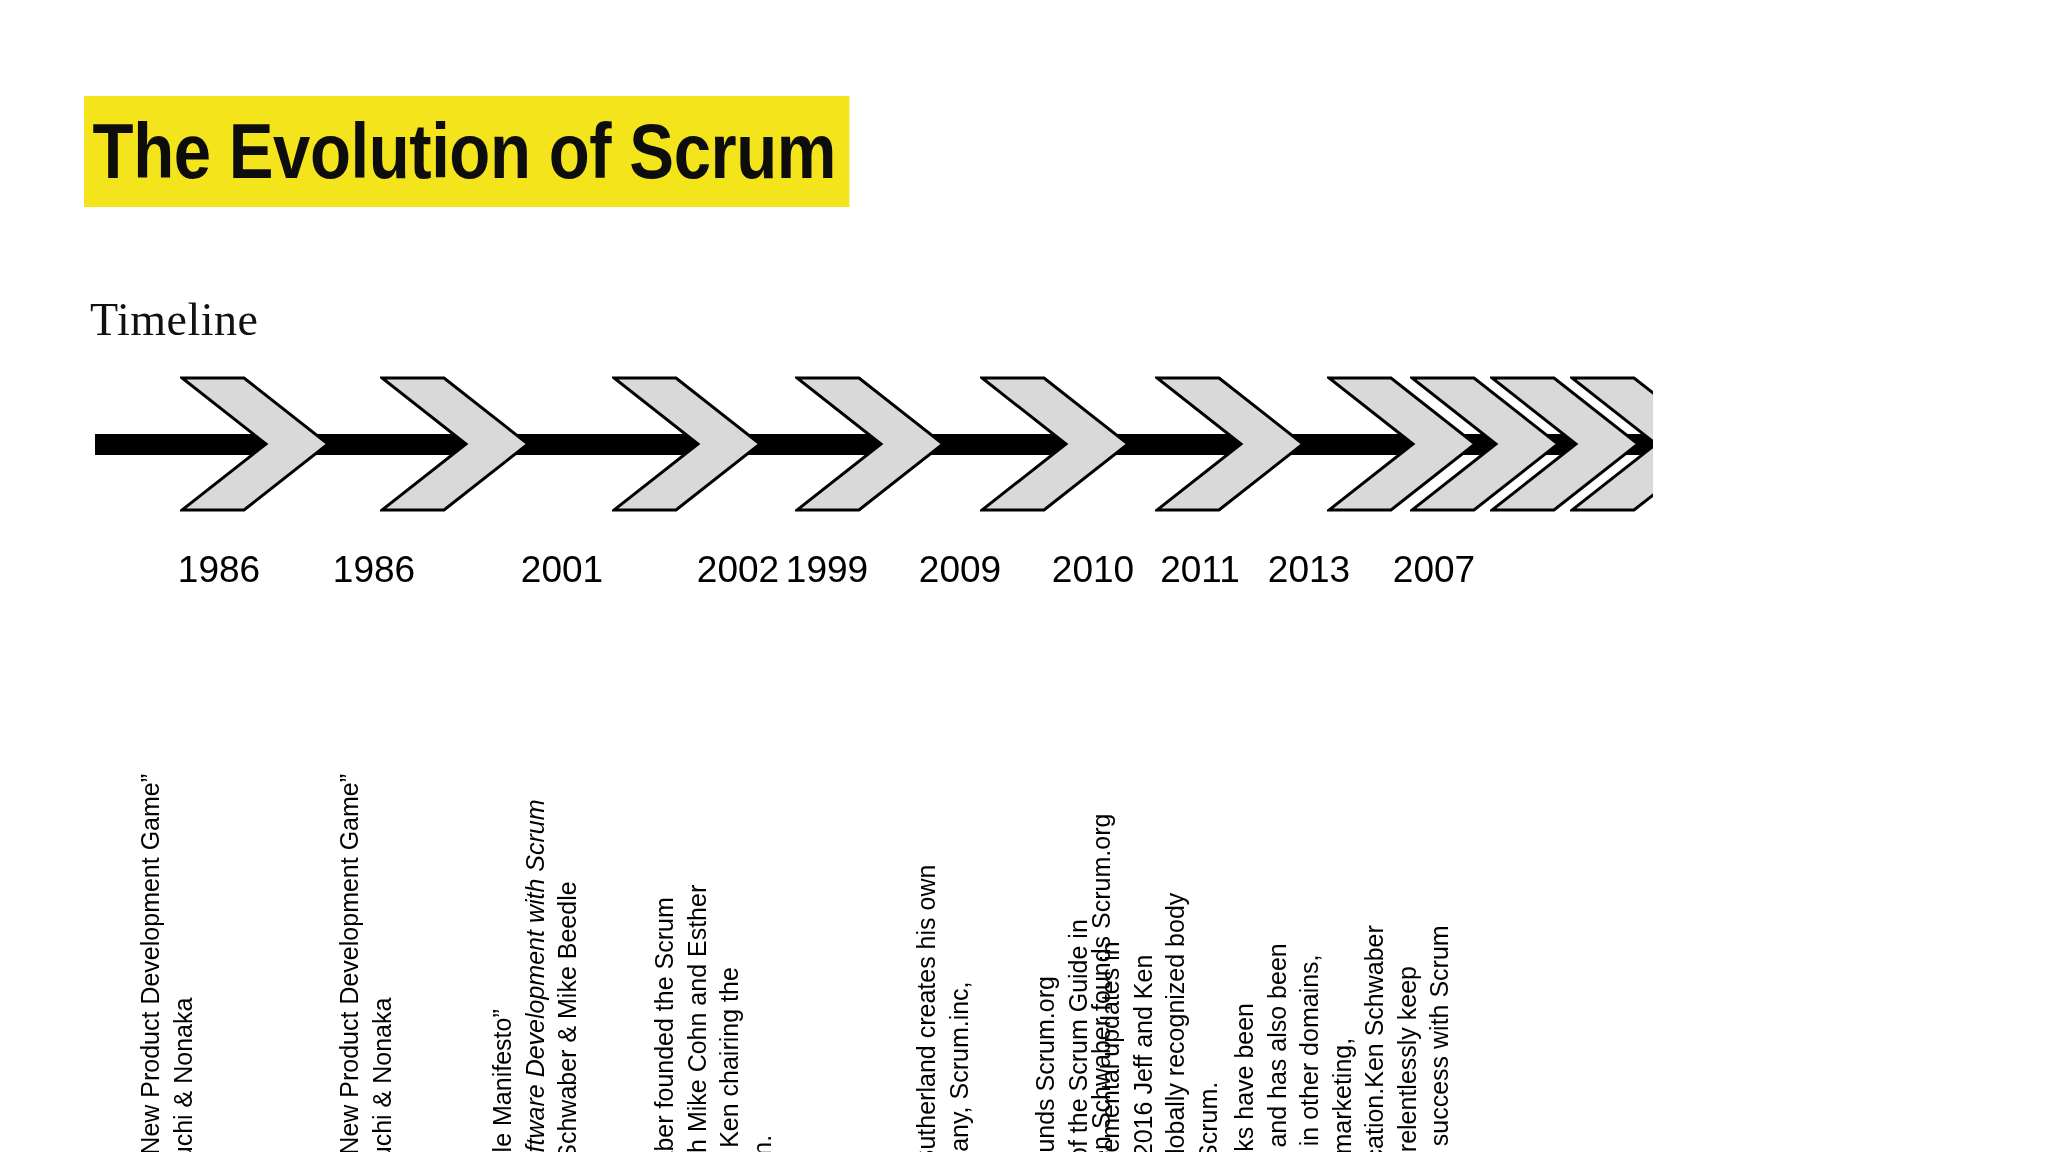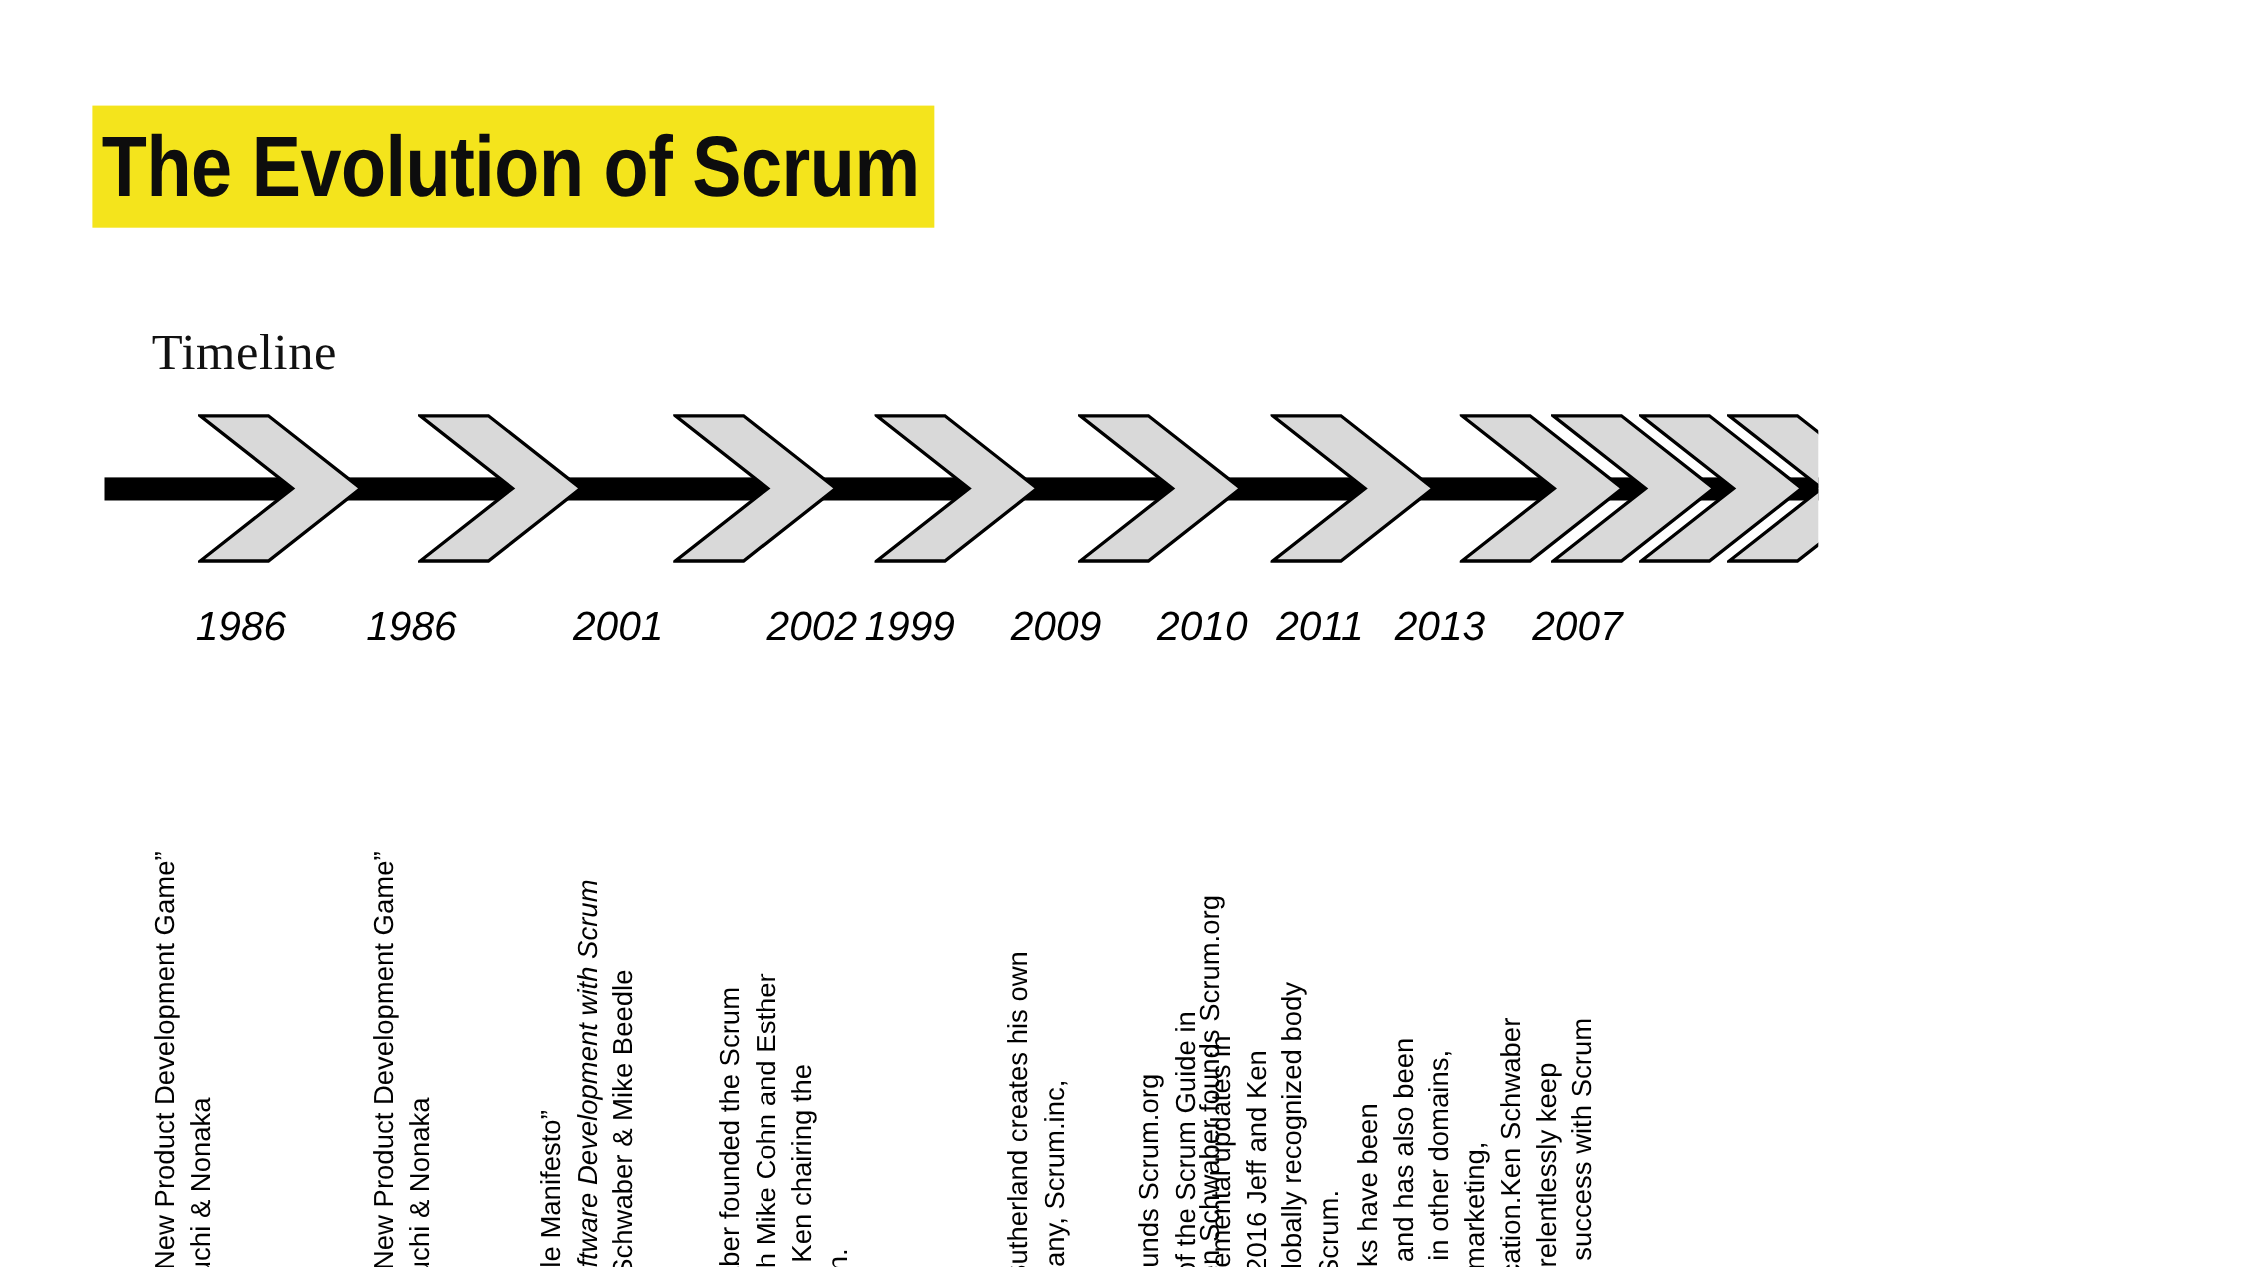--- a/index.html
+++ b/index.html
@@ -39,21 +39,20 @@
 
   
   .subtitle {
     position: absolute;
     left: 90px;
     top: 293px;
     font-family: "Liberation Serif", serif;
     font-size: 46px;
     color: #111111;
     letter-spacing: 0.5px;
-    margin-left: 48px;
   }
 
   
   .axis-line {
     position: absolute;
     left: 95px;
     top: 434px;
     width: 1902px;
     height: 21px;
     background: #000000;
@@ -74,21 +73,20 @@
 
   
   .year {
     position: absolute;
     top: 549px;
     font-family: "Liberation Sans", sans-serif;
     font-size: 37px;
     color: #000000;
     white-space: nowrap;
     transform: translateX(-50%);
-    font-style: italic;
   }
 
   
   .desc {
     position: absolute;
     transform-origin: left bottom;
     transform: rotate(-90deg);
     white-space: nowrap;
     font-family: "Liberation Sans", sans-serif;
     font-size: 25px;

